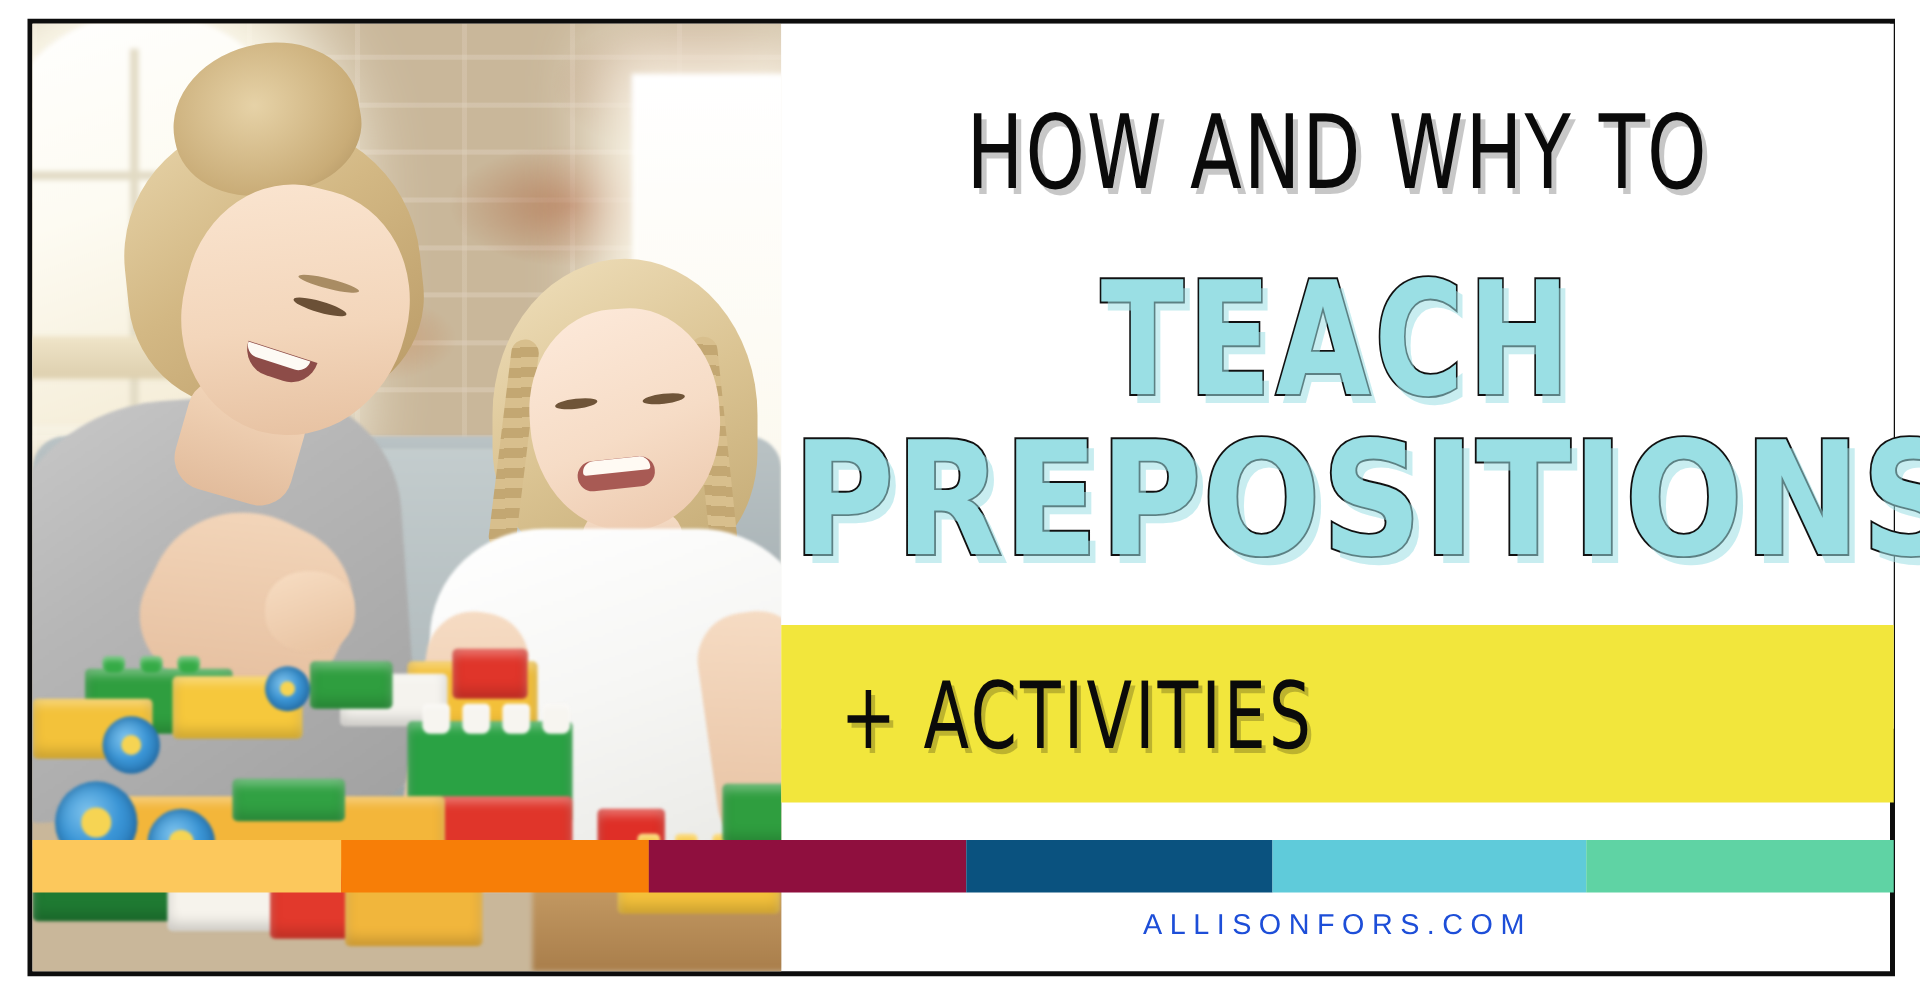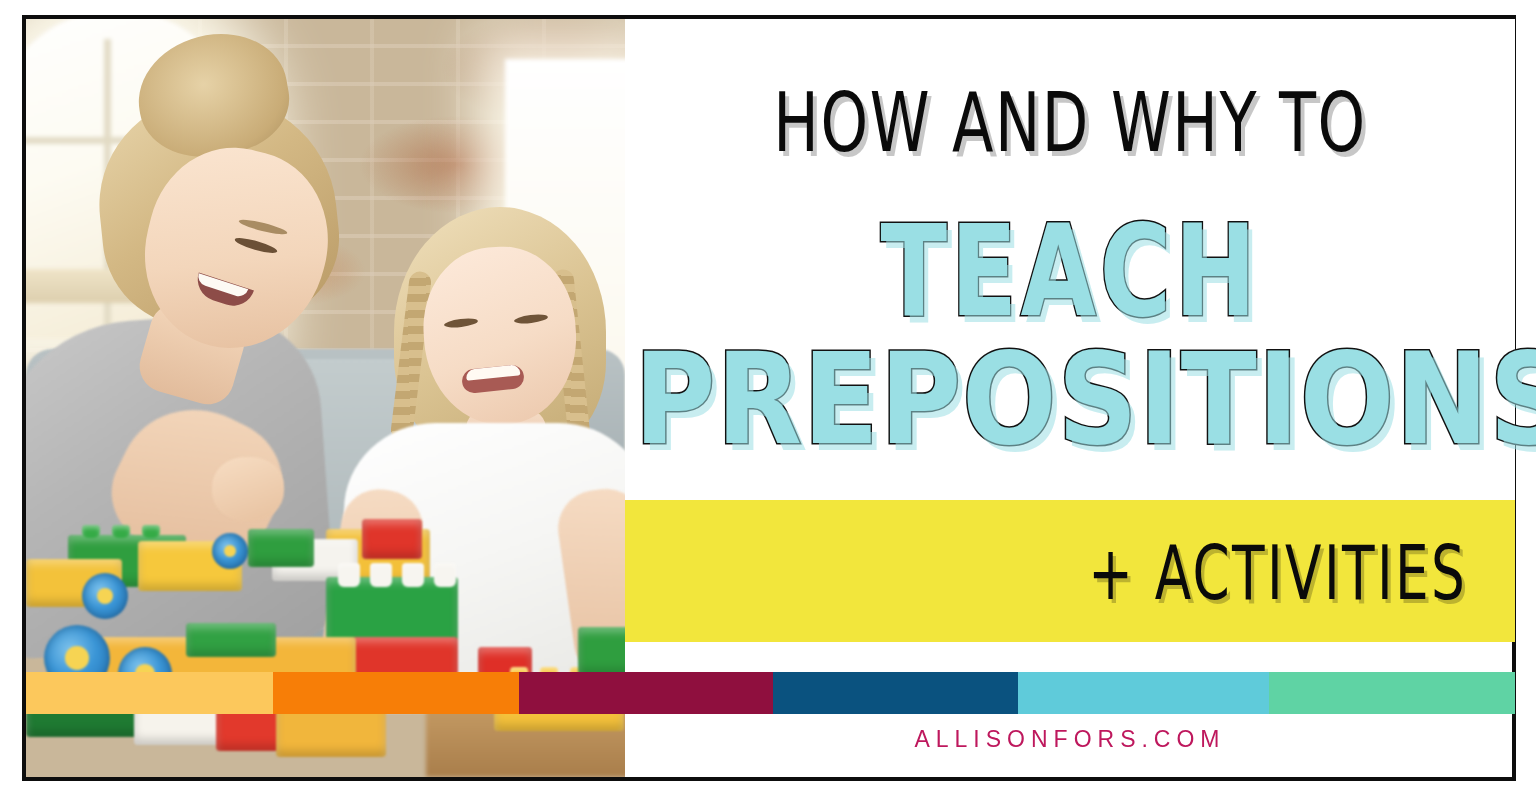--- a/index.html
+++ b/index.html
@@ -370,21 +370,21 @@
   }
 
   
   .banner {
     position: absolute;
     left: 625px; top: 500px;
     width: 890px; height: 142px;
     background: #F2E63C;
     display: flex;
     align-items: center;
-    justify-content: flex-end;
+    justify-content: flex-start;
   }
   .banner-text {
     font-family: "Liberation Sans Narrow", "DejaVu Sans Condensed", "Liberation Sans", sans-serif;
     font-size: 74px;
     font-weight: 400;
     letter-spacing: 3px;
     color: #0a0a0a;
     text-shadow: 4px 4px 0 rgba(0,0,0,.22);
     transform: scaleX(.80);
     white-space: nowrap;
@@ -525,15 +525,15 @@
 
   <div class="strip" id="color-strip">
       <div style="background: rgb(252, 200, 92); width: 16.5883%;"></div>
       <div style="background: rgb(247, 126, 7); width: 16.5212%;"></div>
       <div style="background: rgb(143, 15, 62); width: 17.0584%;"></div>
       <div style="background: rgb(10, 82, 127); width: 16.454%;"></div>
       <div style="background: rgb(95, 203, 218); width: 16.857%;"></div>
       <div style="background: rgb(95, 211, 164); width: 16.5212%;"></div>
     </div>
 
-  <div class="url" style="color: #be185d;">ALLISONFORS.COM</div>
+  <div class="url" style="color: #1d4ed8;">ALLISONFORS.COM</div>
 
 </div>
 
 </body></html>

